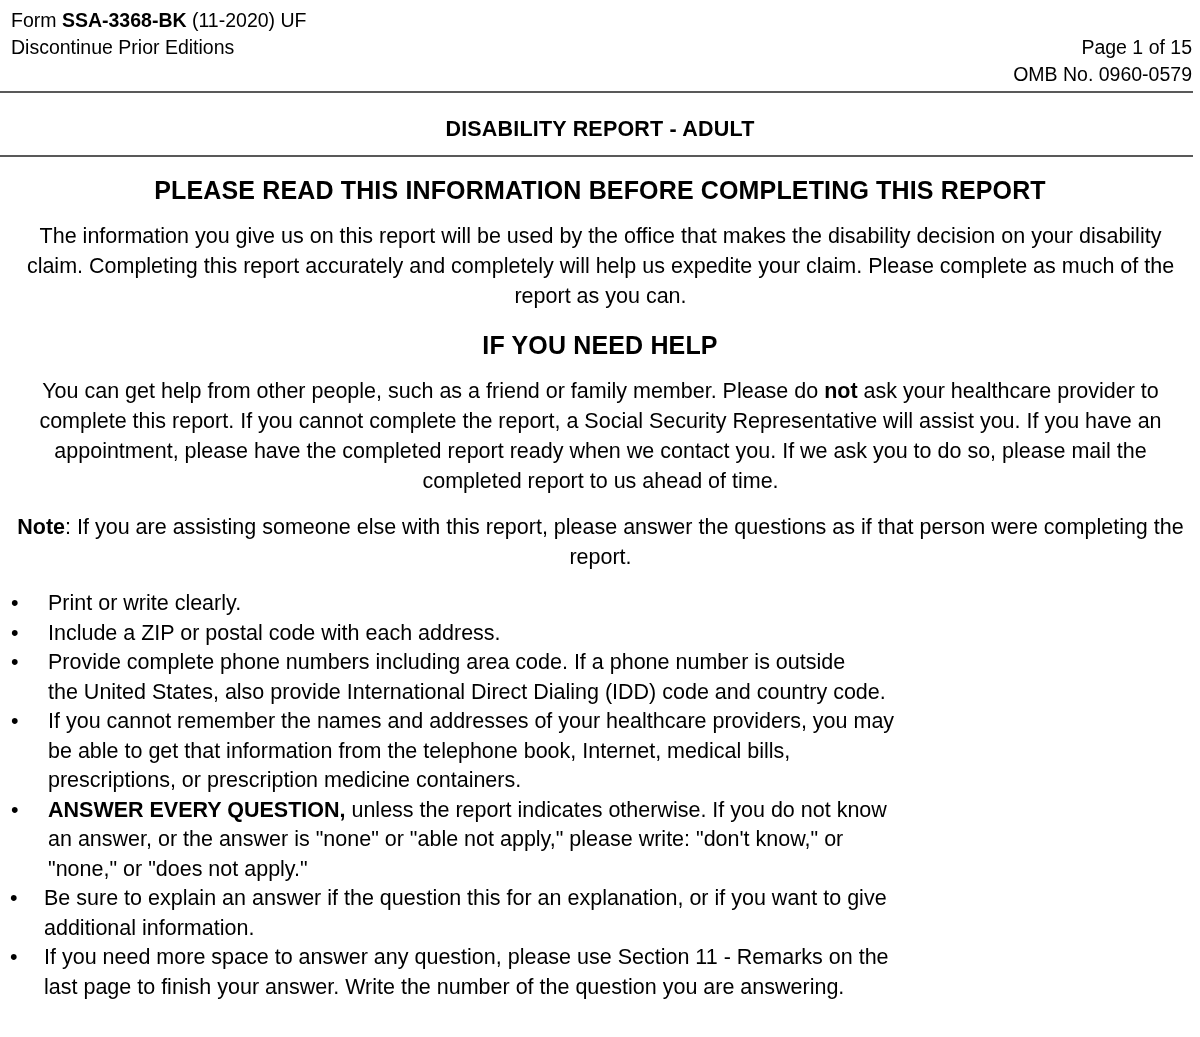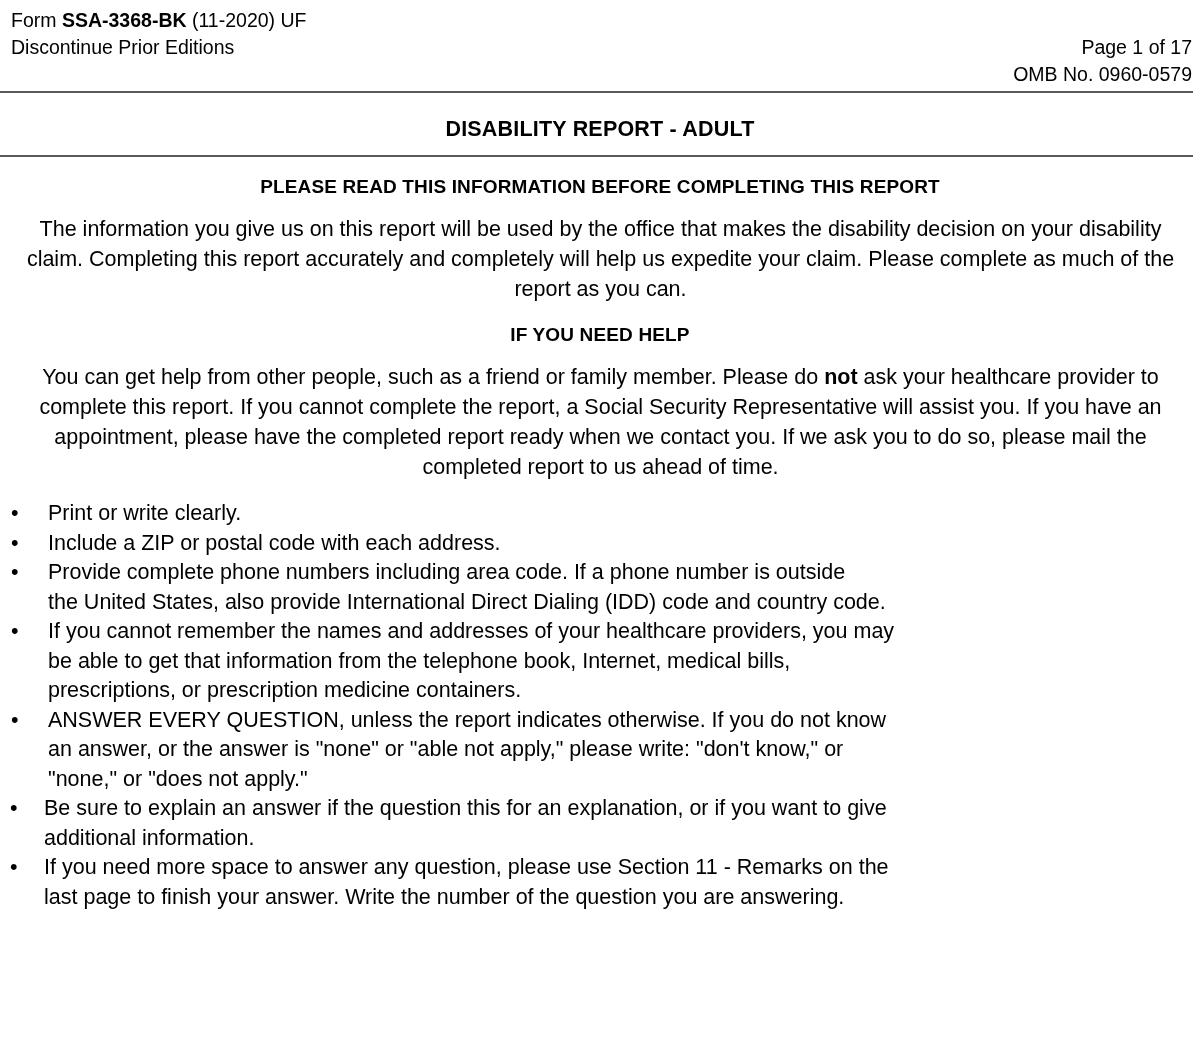--- a/index.html
+++ b/index.html
@@ -51,21 +51,21 @@
     text-align: center;
     font-size: 21.5px;
     font-weight: bold;
     letter-spacing: 0.2px;
     padding: 13px 0 13px 0;
     margin-top: 11px;
   }
 
   .section-heading {
     text-align: center;
-    font-size: 19px;
+    font-size: 25px;
     font-weight: bold;
     letter-spacing: 0.15px;
   }
   .heading-read   { padding: 19px 0 0 0; }
   .heading-help   { padding: 20px 0 0 0; }
   .heading-how    { padding: 23px 0 0 0; }
 
   
   .body-para {
     font-size: 21.5px;
@@ -94,36 +94,36 @@
   }
   .bullet-item.tight { padding-left: 44px; }
   .bullet-item .dot {
     position: absolute;
     left: 11px;
     top: 0;
     font-size: 21.5px;
     line-height: 29.5px;
   }
   .bullet-item.tight .dot { left: 10px; }
-  .bullet-item b { font-weight: normal; }
+  .bullet-item b { font-weight: bold; }
   .bullet-line { display: block; white-space: pre; }
 </style>
 </head>
 <body>
 
 <div class="page">
 
   <div class="doc-header">
     <div class="left-col">
       <div><span>Form </span><b>SSA-3368-BK</b><span> (11-2020) UF</span></div>
       <div>Discontinue Prior Editions</div>
     </div>
     <div class="right-col">
       <div class="spacer-line">&nbsp;</div>
-      <div>Page 1 of 17</div>
+      <div>Page 1 of 15</div>
       <div>OMB  No. 0960-0579</div>
     </div>
   </div>
 
   <hr class="rule rule-1">
 
   <div class="doc-title">DISABILITY REPORT - ADULT</div>
 
   <hr class="rule rule-2">
 
@@ -132,20 +132,21 @@
   <div class="body-para para-intro">
     <span>The information you give us on this report will be used by the office that makes the disability decision on</span>
     <span>your disability claim. Completing this report accurately and completely will help us expedite your claim.</span>
     <span>Please complete as much of the report as you can.</span>
   </div>
 
   <div class="section-heading heading-help">IF YOU NEED HELP</div>
 
   <div class="body-para para-help"><span>You can get help from other people, such as a friend or family member. Please do </span><b>not</b><span> ask your healthcare</span> <span>provider to complete this report. If you cannot complete the report, a Social Security Representative will</span> <span>assist you. If you have an appointment, please have the completed report ready when we contact you. If we</span> <span>ask you to do so, please mail the completed report to us ahead of time.</span></div>
 
+  <div class="body-para para-note"><b>Note</b><span>: If you are assisting someone else with this report, please answer the questions as if that person were</span> <span>completing the report.</span></div>
 
 
   <ul class="bullet-list" id="bullet-list">
       <li class="bullet-item">
         <span class="dot">•</span>
         <span class="bullet-line">Print or write clearly.</span>
       </li>
       <li class="bullet-item">
         <span class="dot">•</span>
         <span class="bullet-line">Include a ZIP or postal code with each address.</span>

